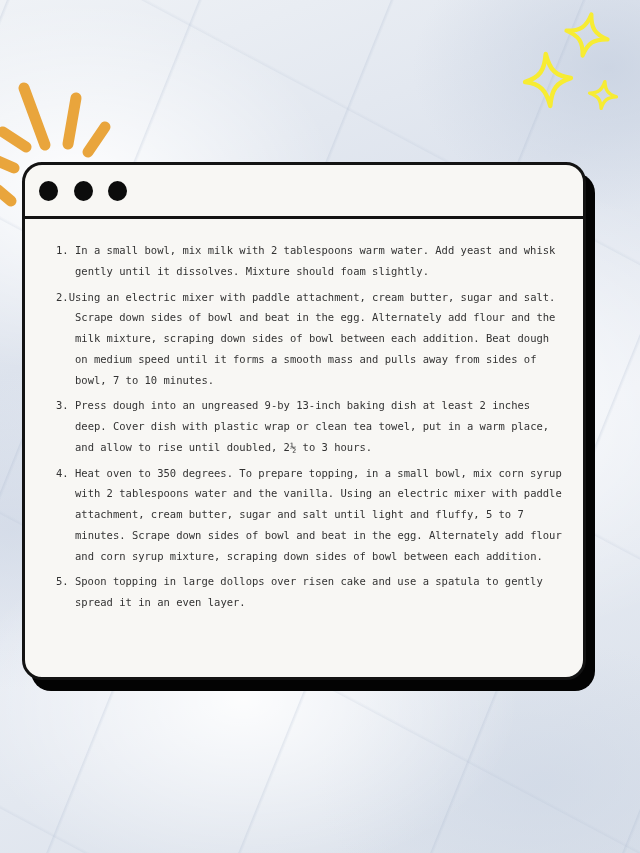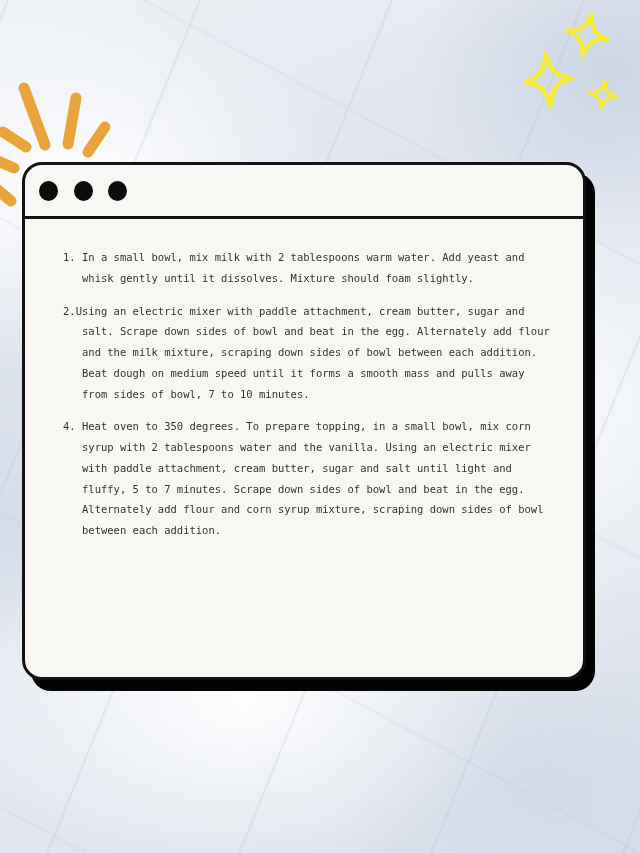--- a/index.html
+++ b/index.html
@@ -65,21 +65,21 @@
   }
   .card-body {
     flex: 1;
     padding: 16px 16px 0 26px;
     color: #333333;
     font-size: 10.5px;
     line-height: 20.75px;
     overflow: hidden;
   }
   .step {
-    margin: 12px;
+    margin: 5px;
     padding-left: 19px;
     text-indent: -19px;
   }
   .marker { white-space: pre; }
 </style>
 </head>
 <body>
 
 <div class="marble"></div>
 <div class="vein1"></div>
@@ -109,18 +109,20 @@
       <span class="ctl-dot"></span>
       <span class="ctl-dot"></span>
       <span class="ctl-dot"></span>
     </div>
   <div class="card-body">
 
       <p class="step"><span class="marker">1. </span><span class="step-text">In a small bowl, mix milk with 2 tablespoons warm water. Add yeast and whisk gently until it dissolves. Mixture should foam slightly.</span></p>
 
       <p class="step"><span class="marker">2.</span><span class="step-text">Using an electric mixer with paddle attachment, cream butter, sugar and salt. Scrape down sides of bowl and beat in the egg. Alternately add flour and the milk mixture, scraping down sides of bowl between each addition. Beat dough on medium speed until it forms a smooth mass and pulls away from sides of bowl, 7 to 10 minutes.</span></p>
 
+      <p class="step"><span class="marker">3. </span><span class="step-text">Press dough into an ungreased 9-by 13-inch baking dish at least 2 inches deep. Cover dish with plastic wrap or clean tea towel, put in a warm place, and allow to rise until doubled, 2½ to 3 hours.</span></p>
 
       <p class="step"><span class="marker">4. </span><span class="step-text">Heat oven to 350 degrees. To prepare topping, in a small bowl, mix corn syrup with 2 tablespoons water and the vanilla. Using an electric mixer with paddle attachment, cream butter, sugar and salt until light and fluffy, 5 to 7 minutes. Scrape down sides of bowl and beat in the egg. Alternately add flour and corn syrup mixture, scraping down sides of bowl between each addition.</span></p>
 
+      <p class="step"><span class="marker">5. </span><span class="step-text">Spoon topping in large dollops over risen cake and use a spatula to gently spread it in an even layer.</span></p>
 
     </div>
 </div>
 
 </body></html>

